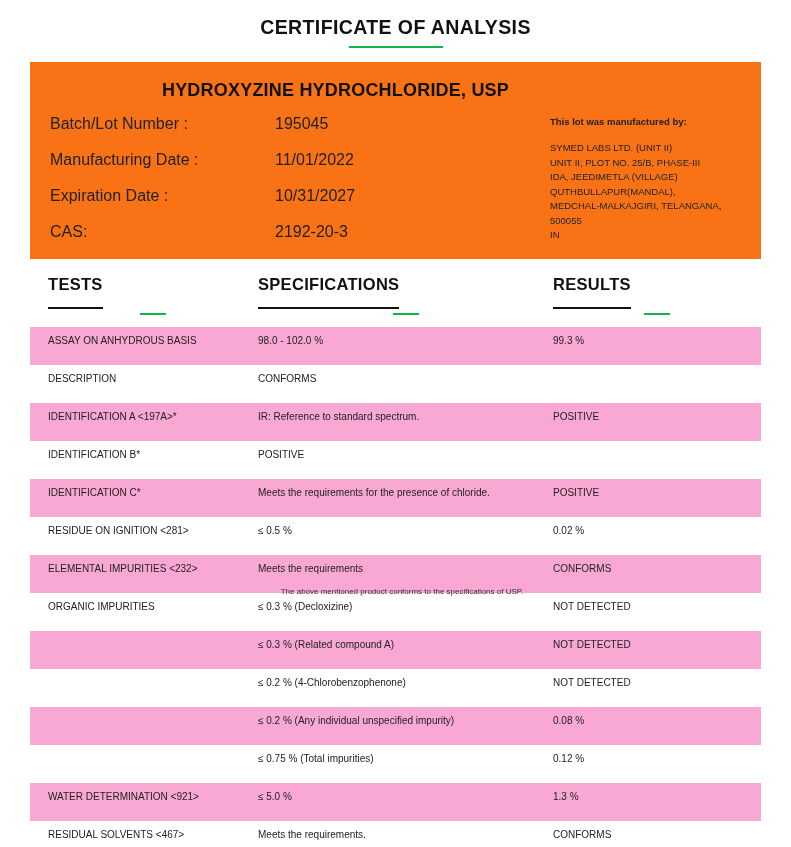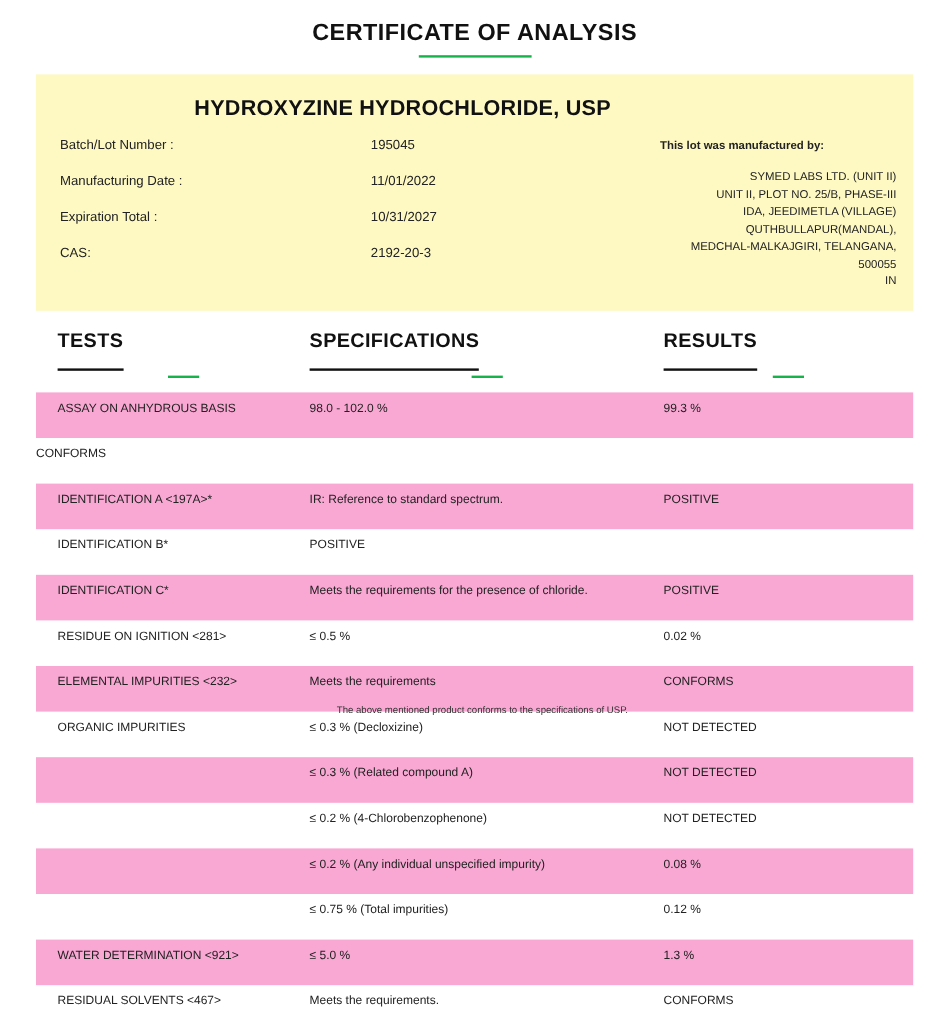--- a/index.html
+++ b/index.html
@@ -38,21 +38,21 @@
     border: 0;
   }
   .doc-title-accent {
     width: 94px;
     margin: 7px auto 0 auto;
   }
 
   
   .info-panel {
     margin: 14px 30px 0 30px;
-    background: #fef9c3;
+    background: #f97316;
     padding: 14px 0 16px 0;
     position: relative;
     min-height: 170px;
     box-sizing: border-box;
   }
   .product-name {
     text-align: center;
     font-size: 18px;
     font-weight: bold;
     color: #111111;
@@ -64,44 +64,43 @@
     display: flex;
     align-items: flex-start;
   }
   .info-fields {
     flex: 0 0 520px;
     padding-left: 20px;
     box-sizing: border-box;
   }
   .info-row {
     display: flex;
-    font-size: 11px;
+    font-size: 16px;
     color: #222222;
     margin-bottom: 18px;
-    gap: 34px;
   }
   .info-row:last-child { margin-bottom: 0; }
   .info-label {
     flex: 0 0 225px;
   }
   .info-value {
     flex: 1 1 auto;
   }
   .mfr-block {
     flex: 1 1 auto;
     padding-right: 14px;
     font-size: 9.5px;
     line-height: 1.52;
     color: #222222;
   }
   .mfr-title {
     font-weight: bold;
     margin-bottom: 12px;
   }
-  .mfr-line { display: block; text-align: right; }
+  .mfr-line { display: block; }
 
   
   .table-wrap {
     margin: 10px 30px 0 30px;
   }
   .col-headers {
     display: flex;
     padding: 6px 0 4px 0;
   }
   .col-head {
@@ -166,21 +165,21 @@
           <span class="info-label">Batch/Lot Number :</span>
           <span class="info-value">195045</span>
         </div>
 
         <div class="info-row">
           <span class="info-label">Manufacturing Date :</span>
           <span class="info-value">11/01/2022</span>
         </div>
 
         <div class="info-row">
-          <span class="info-label">Expiration Total :</span>
+          <span class="info-label">Expiration Date :</span>
           <span class="info-value">10/31/2027</span>
         </div>
 
         <div class="info-row">
           <span class="info-label">CAS:</span>
           <span class="info-value">2192-20-3</span>
         </div>
 
       </div>
 
@@ -218,20 +217,21 @@
 
     <div id="table-body">
         <div class="t-row stripe">
           <div class="c-test">ASSAY ON ANHYDROUS BASIS</div>
           <div class="c-spec">
             <span class="spec-line">98.0 - 102.0 %</span>
           </div>
           <div class="c-result">99.3 %</div>
         </div>
         <div class="t-row">
+          <div class="c-test">DESCRIPTION</div>
           <div class="c-result">CONFORMS</div>
         </div>
         <div class="t-row stripe">
           <div class="c-test">IDENTIFICATION A &lt;197A&gt;*</div>
           <div class="c-spec">
             <span class="spec-line">IR: Reference to standard spectrum.</span>
           </div>
           <div class="c-result">POSITIVE</div>
         </div>
         <div class="t-row">

